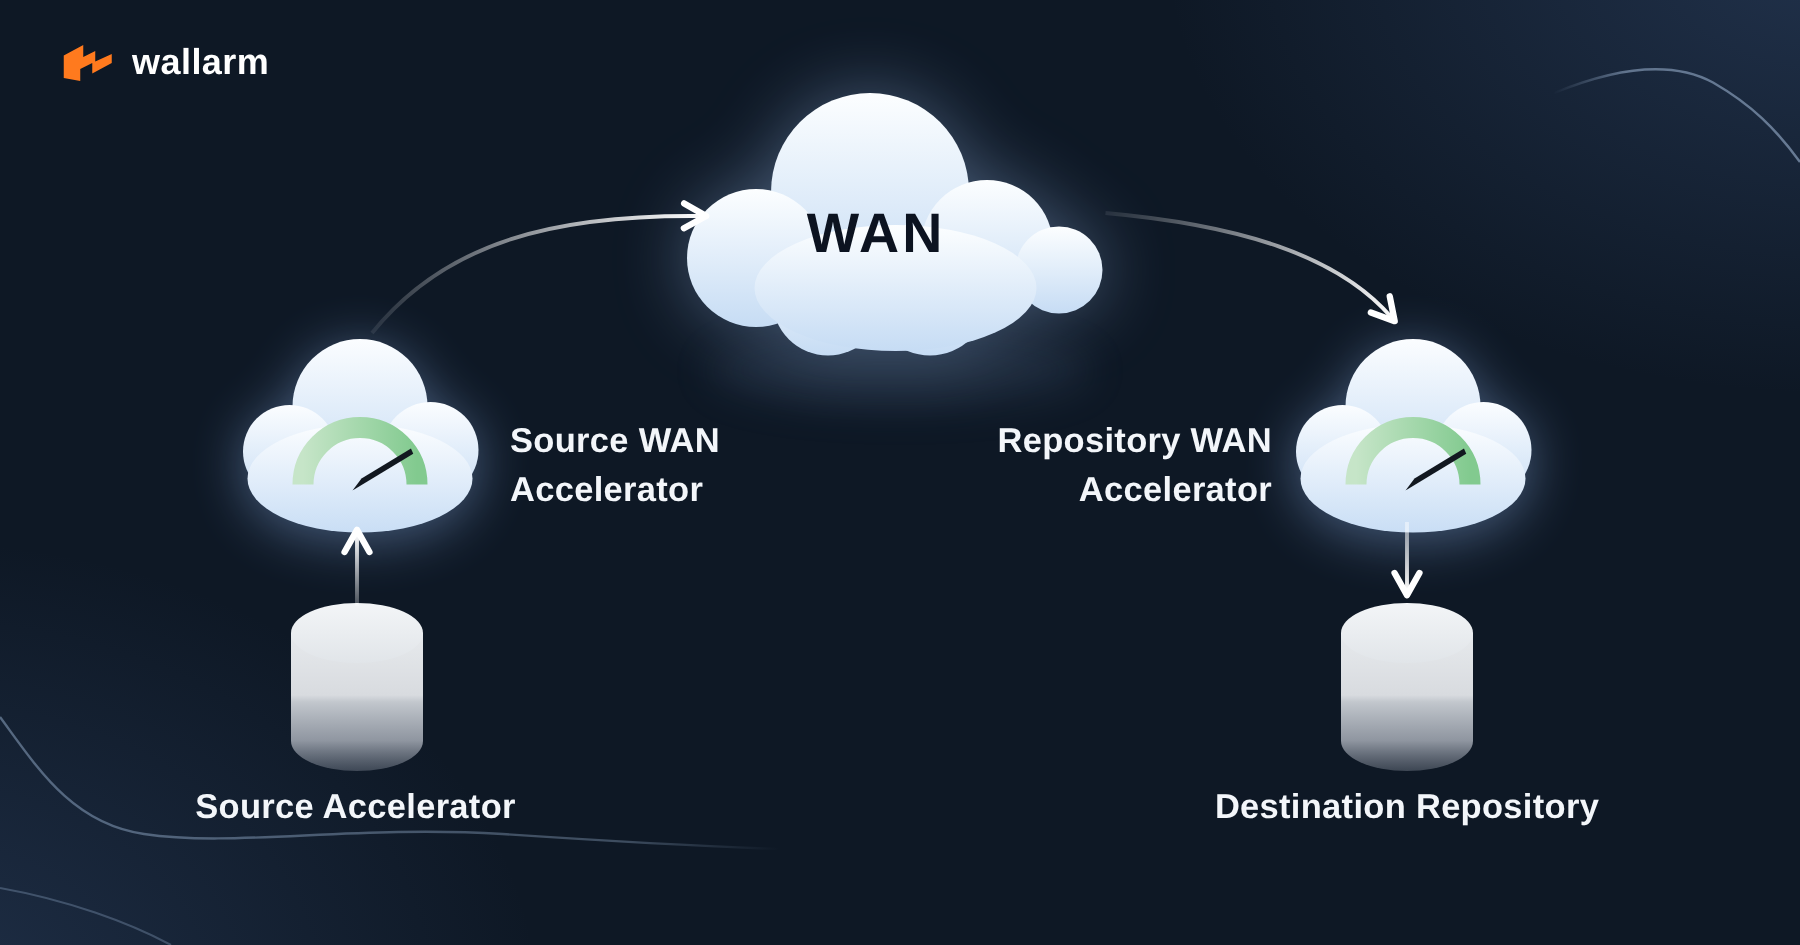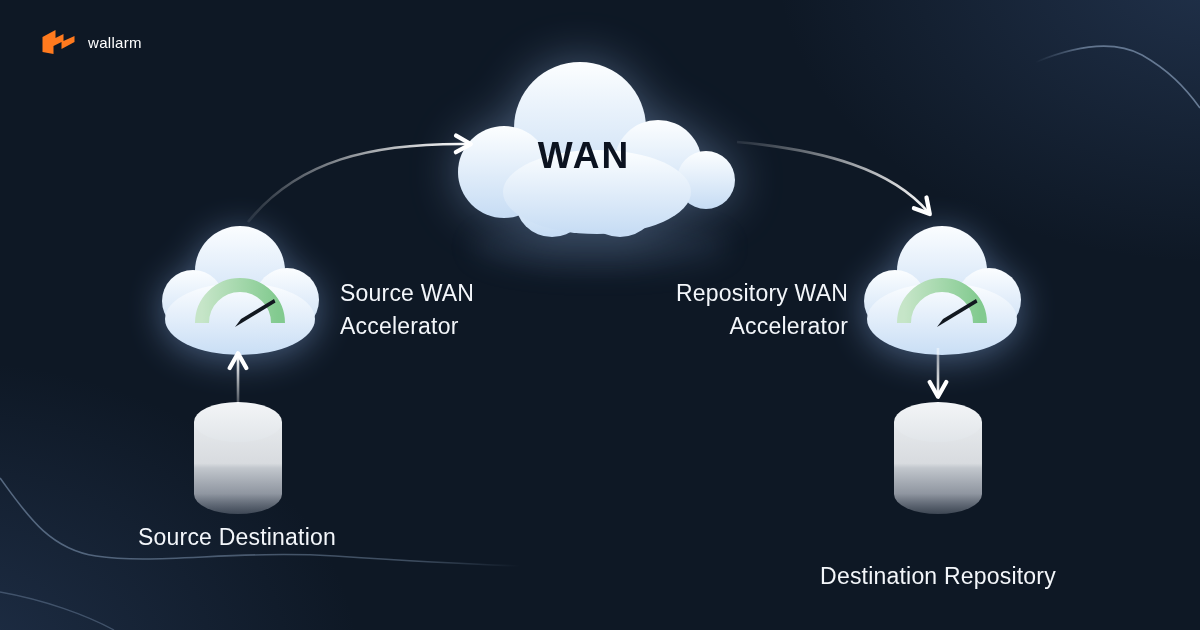--- a/index.html
+++ b/index.html
@@ -7,28 +7,28 @@
     position:relative;width:1200px;height:630px;overflow:hidden;
     font-family:"Liberation Sans",sans-serif;
     background:
       radial-gradient(640px 430px at 102% -6%, rgba(70,100,150,.34), rgba(70,100,150,0) 70%),
       radial-gradient(600px 440px at -5% 106%, rgba(70,100,150,.30), rgba(70,100,150,0) 70%),
       #0e1825;
   }
   .abs{position:absolute;}
   
   .logo{left:40px;top:26px;display:flex;align-items:center;gap:11px;}
-  .logo-text{color:#ffffff;font-size:15px;font-weight:400;letter-spacing:.3px;}
-  
-  .node-label{color:#f3f6fa;font-size:23px;font-weight:400;line-height:33px;letter-spacing:.2px;}
+  .logo-text{color:#ffffff;font-size:24px;font-weight:700;letter-spacing:.3px;}
+  
+  .node-label{color:#f3f6fa;font-size:23px;font-weight:700;line-height:33px;letter-spacing:.2px;}
   .acc-left{left:340px;top:277px;width:250px;text-align:left;}
   .acc-right{left:598px;top:277px;width:250px;text-align:right;}
   .repo-label{top:521px;width:300px;text-align:center;}
   .repo-label.src{left:87px;}
-  .repo-label.dst{left:788px;margin-top:39px;}
+  .repo-label.dst{left:788px;}
   
   .wan-cloud{left:452px;top:50px;filter:drop-shadow(0 0 24px rgba(160,195,245,.38));}
   .wan-shadow{left:472px;top:223px;width:256px;height:48px;border-radius:50%;
               background:rgba(125,155,200,.13);filter:blur(13px);}
   .acc-cloud{filter:drop-shadow(0 5px 18px rgba(145,180,235,.45));}
   .acc-src{left:156px;top:221px;}
   .acc-dst{left:858px;top:221px;}
   
   .repo-src{left:190px;top:398px;}
   .repo-dst{left:890px;top:398px;}
@@ -194,17 +194,17 @@
   <div class="abs node-label acc-left">
     <div>Source WAN</div>
     <div>Accelerator</div>
   </div>
 
   <div class="abs node-label acc-right">
     <div>Repository WAN</div>
     <div>Accelerator</div>
   </div>
 
-  <div class="abs node-label repo-label src">Source Destination</div>
+  <div class="abs node-label repo-label src">Source Accelerator</div>
 
   <div class="abs node-label repo-label dst">Destination Repository</div>
 
 </div>
 
 </body></html>

